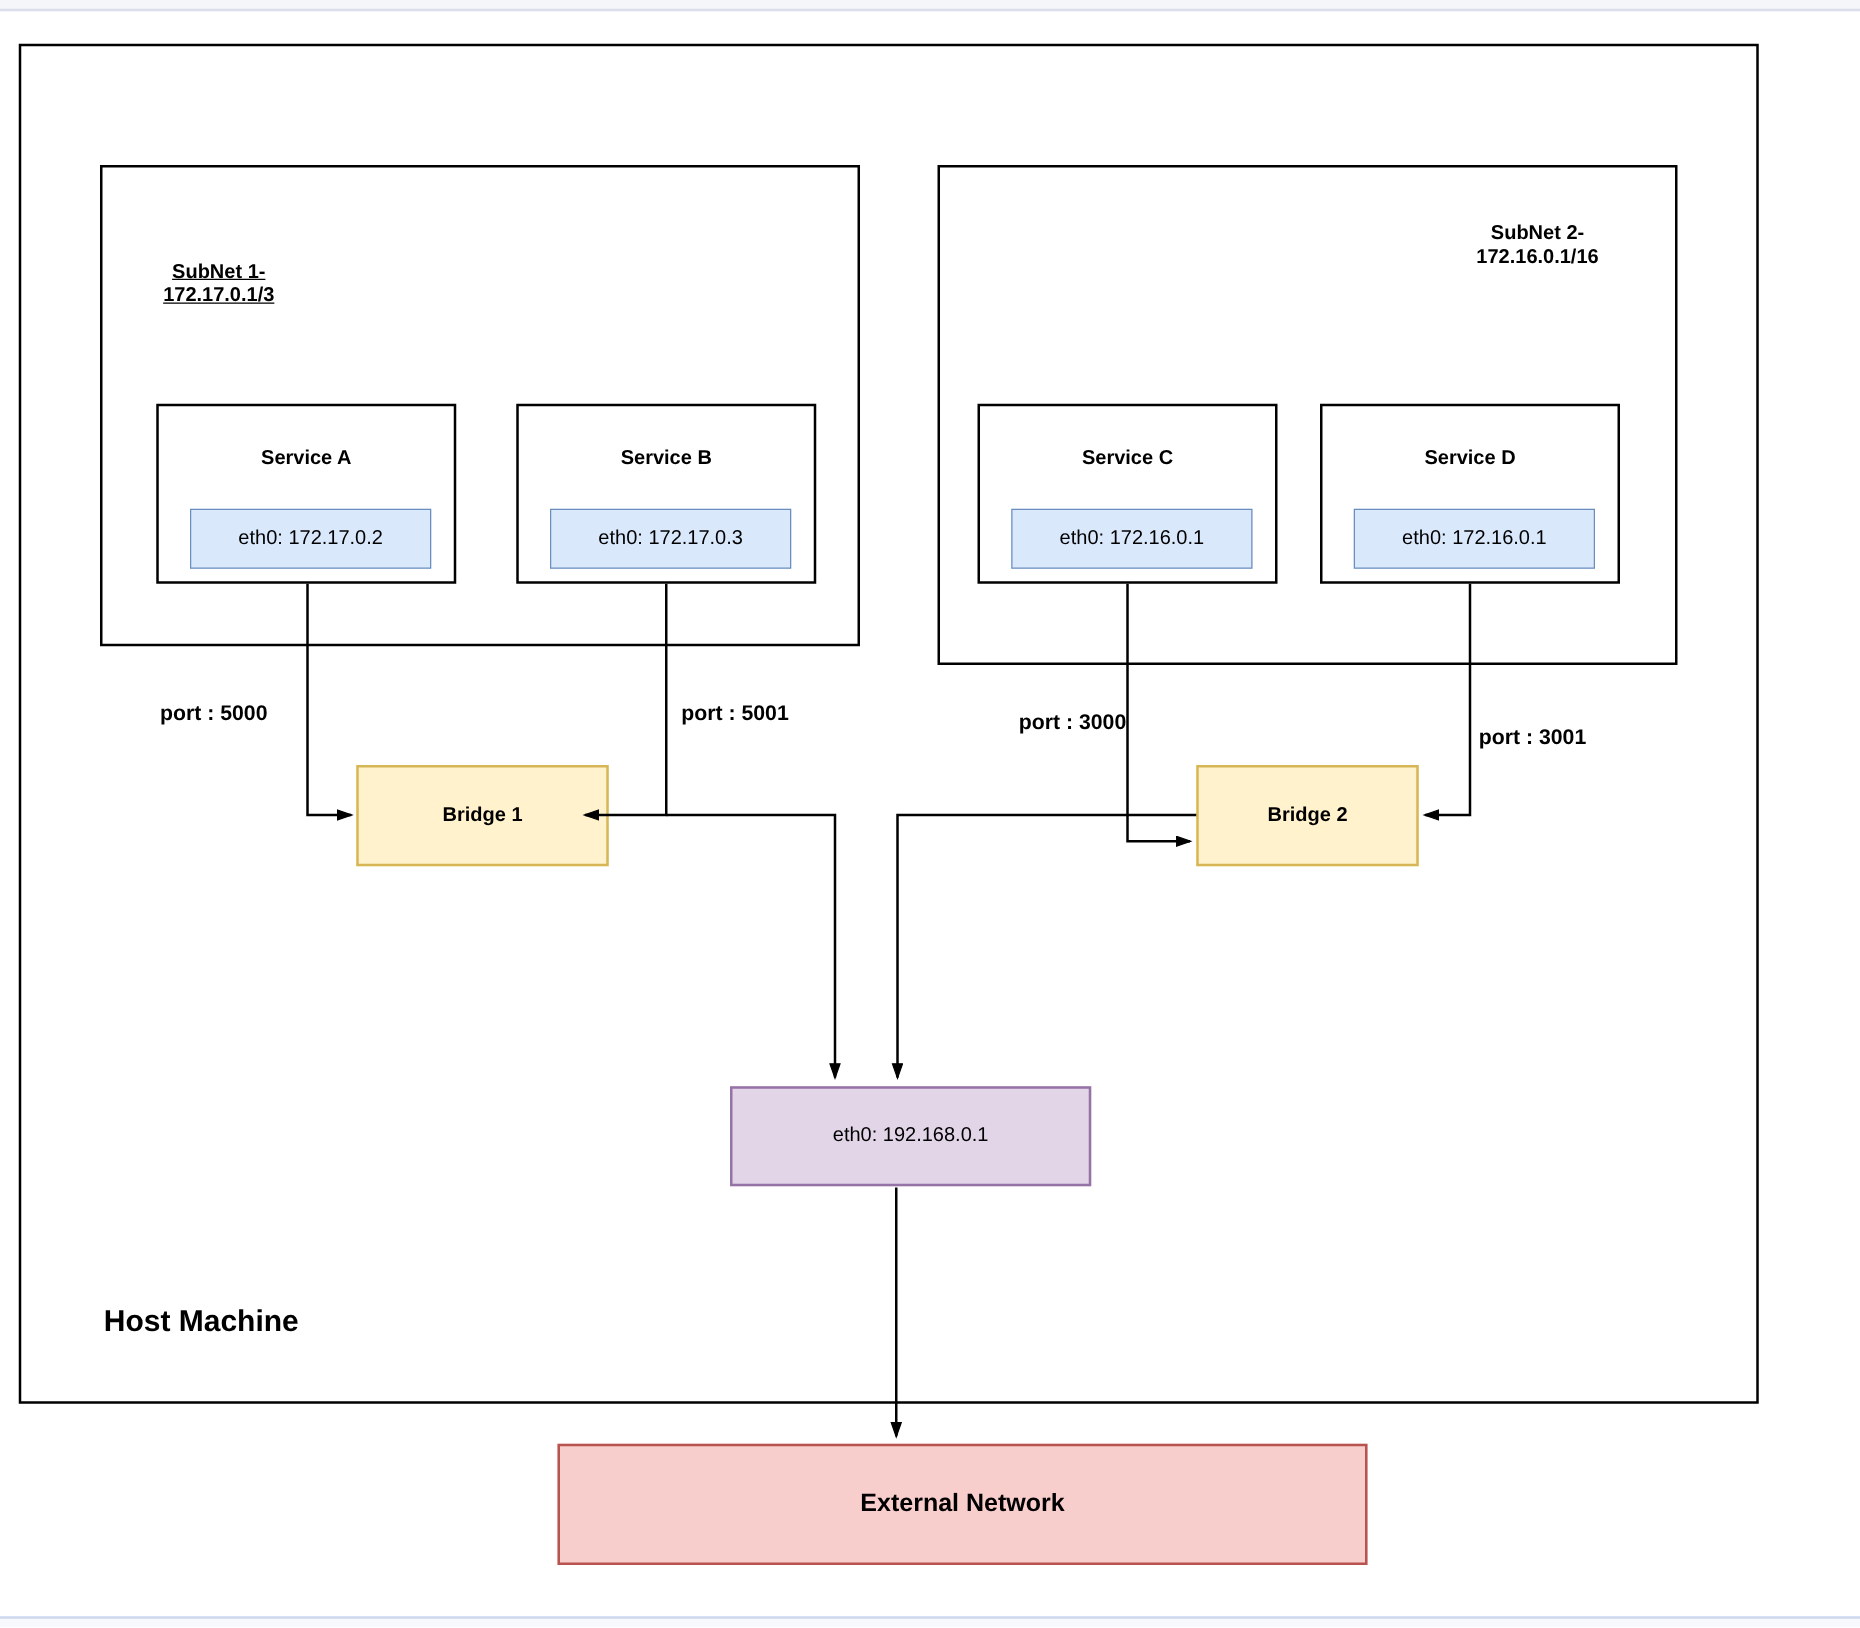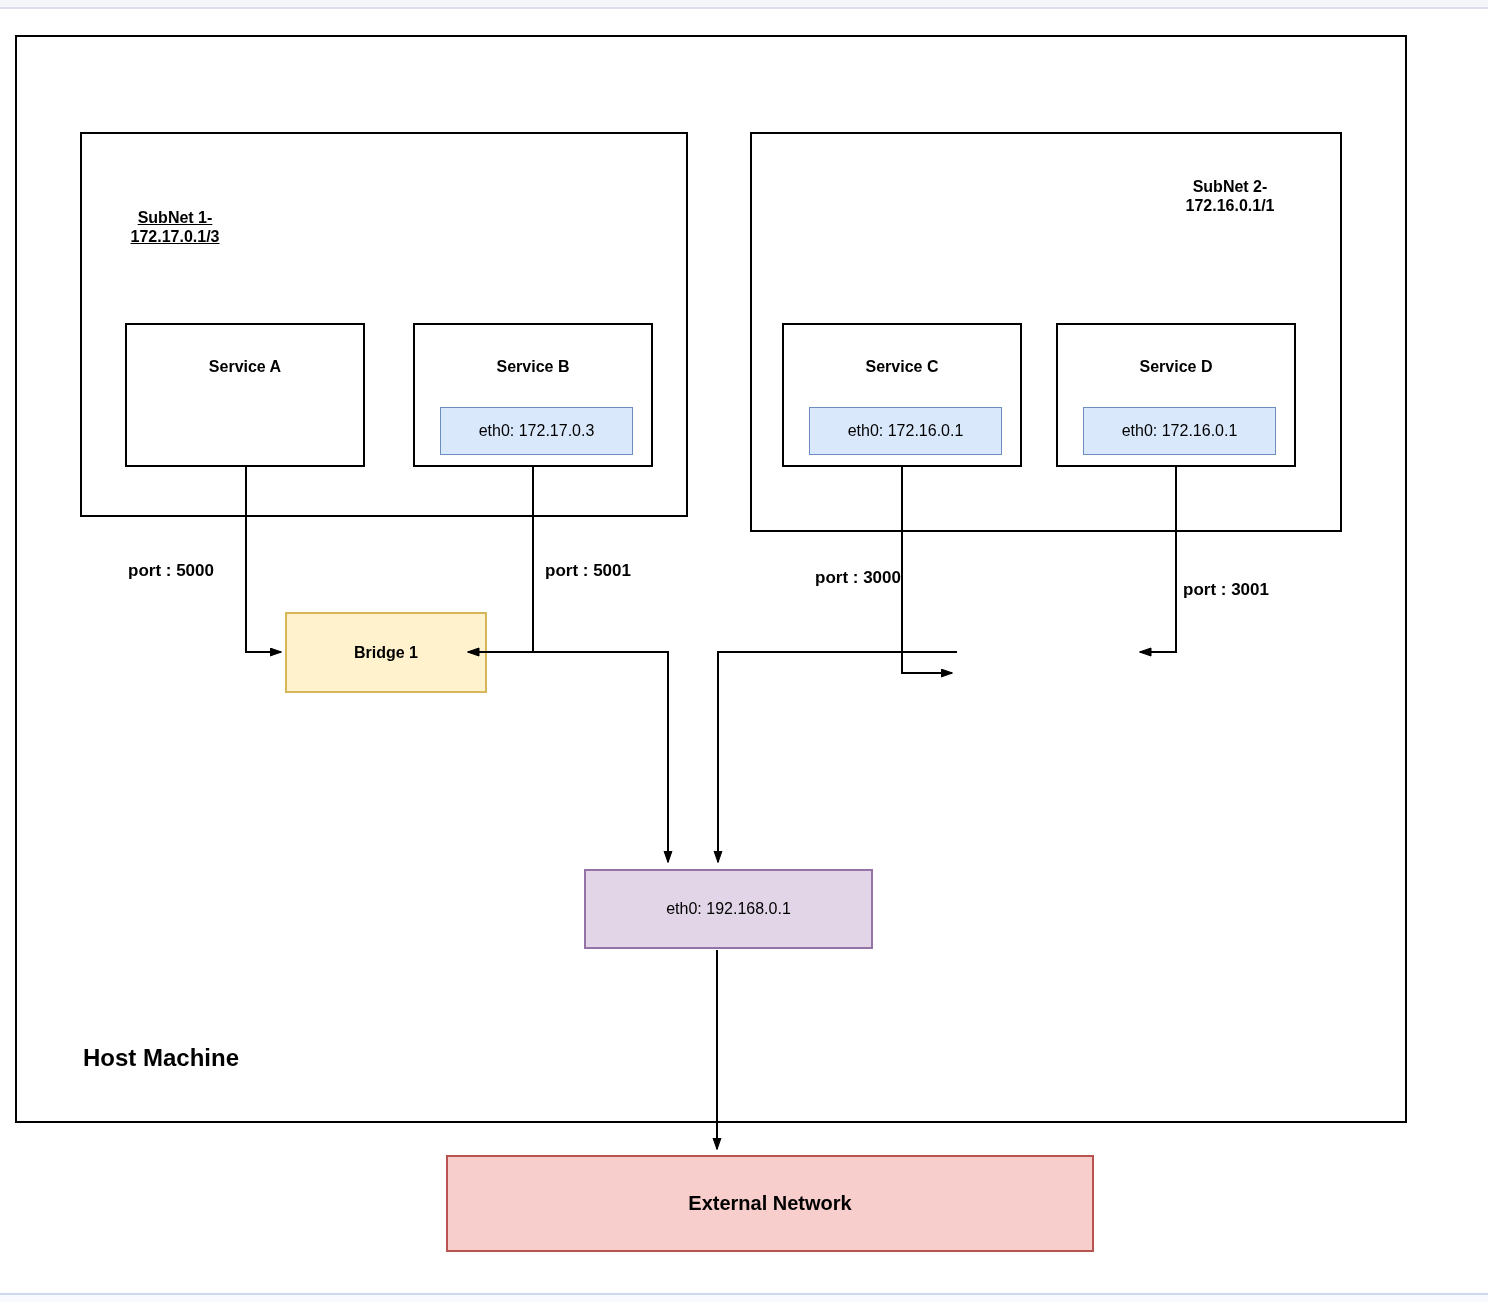--- a/index.html
+++ b/index.html
@@ -33,33 +33,36 @@
   <div class="lbl host-label" style="left:83px;top:1044px;">Host Machine</div>
 
   <div class="box" style="left:80px;top:132px;width:608px;height:385px;"></div>
   <div class="subnet-title" style="left:95px;top:208px;text-decoration:underline;">
     <div>SubNet 1-</div>
     <div>172.17.0.1/3</div>
   </div>
 
   <div class="box" style="left:125px;top:323px;width:240px;height:144px;">
     <div class="svc-name">Service A</div>
+    <div class="chip eth-chip" style="left:25px;top:82px;width:193px;height:48px;">
+      <span>eth0: 172.17.0.2</span>
+    </div>
   </div>
 
   <div class="box" style="left:413px;top:323px;width:240px;height:144px;">
     <div class="svc-name">Service B</div>
     <div class="chip eth-chip" style="left:25px;top:82px;width:193px;height:48px;">
       <span>eth0: 172.17.0.3</span>
     </div>
   </div>
 
   <div class="box" style="left:750px;top:132px;width:592px;height:400px;"></div>
   <div class="subnet-title" style="left:1150px;top:177px;">
     <div>SubNet 2-</div>
-    <div>172.16.0.1/1</div>
+    <div>172.16.0.1/16</div>
   </div>
 
   <div class="box" style="left:782px;top:323px;width:240px;height:144px;">
     <div class="svc-name">Service C</div>
     <div class="chip eth-chip" style="left:25px;top:82px;width:193px;height:48px;">
       <span>eth0: 172.16.0.1</span>
     </div>
   </div>
 
   <div class="box" style="left:1056px;top:323px;width:240px;height:144px;">
@@ -69,20 +72,23 @@
     </div>
   </div>
 
   <div class="lbl port-lbl" style="left:128px;top:561px;">port : 5000</div>
   <div class="lbl port-lbl" style="left:545px;top:561px;">port : 5001</div>
   <div class="lbl port-lbl" style="left:815px;top:568px;">port : 3000</div>
   <div class="lbl port-lbl" style="left:1183px;top:580px;">port : 3001</div>
 
   <div class="chip bridge" style="left:285px;top:612px;width:202px;height:81px;">
     <span>Bridge 1</span>
+  </div>
+  <div class="chip bridge" style="left:957px;top:612px;width:178px;height:81px;">
+    <span>Bridge 2</span>
   </div>
 
   <div class="chip hosteth" style="left:574px;top:869px;width:289px;height:80px;">
     <span>eth0: 192.168.0.1</span>
   </div>
 
   <div class="chip external" style="left:446px;top:1155px;width:648px;height:97px;">
     <span>External Network</span>
   </div>
 

